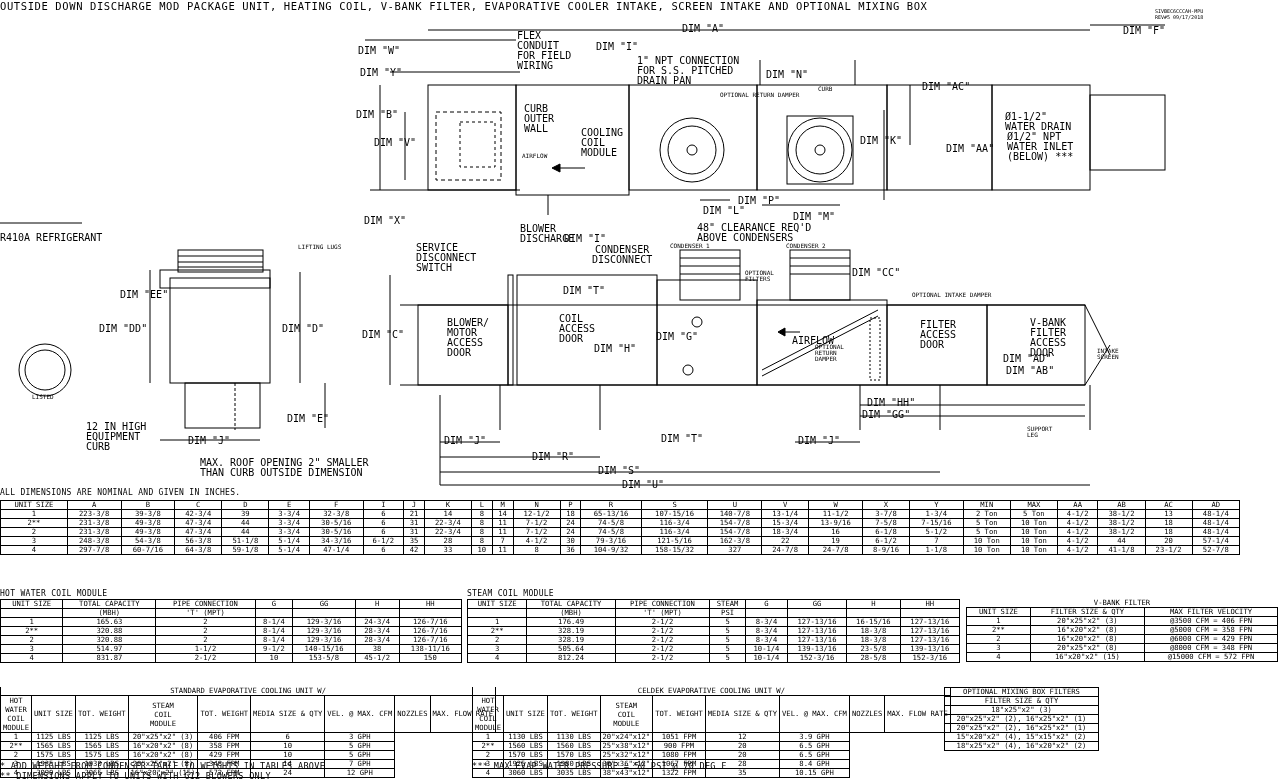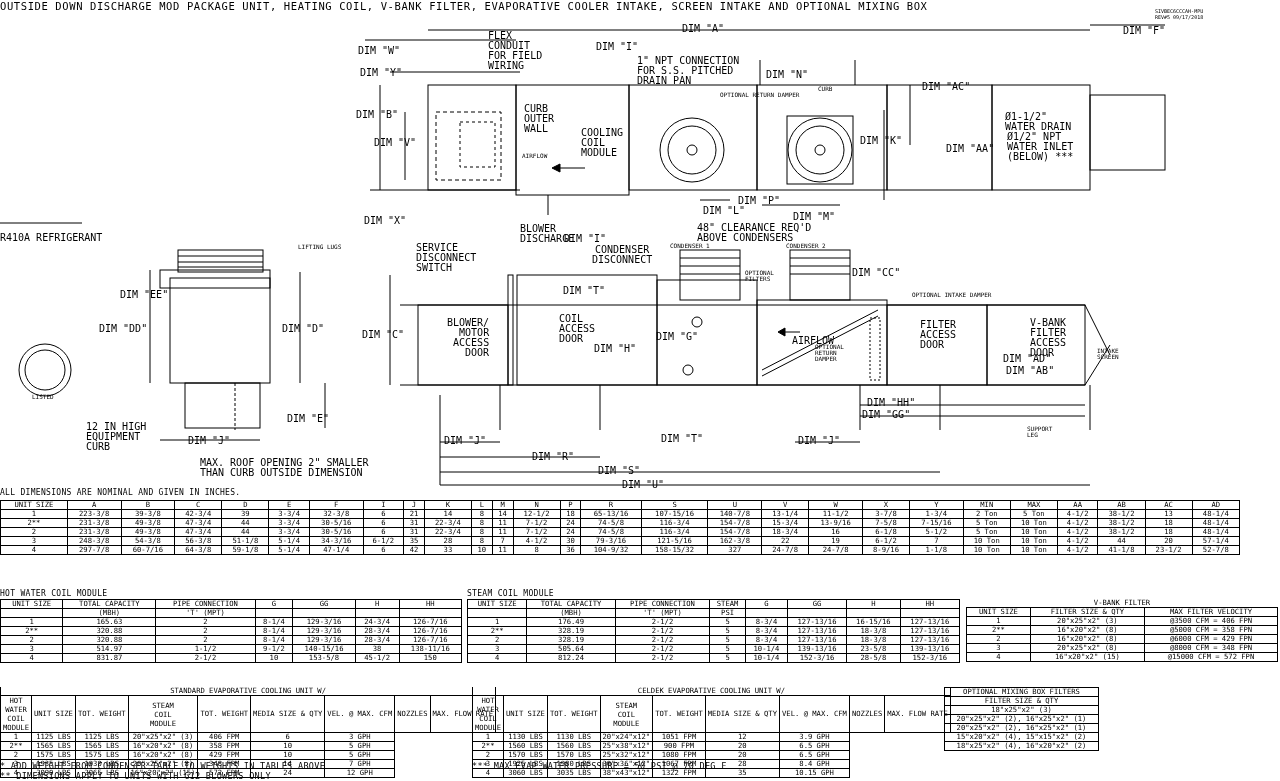--- a/index.html
+++ b/index.html
@@ -121,21 +121,21 @@
   </g>
 </svg>
 
 <div class="abs lbl" style="left:682px;top:24px;">DIM "A"</div>
 <div class="abs lbl" style="left:1123px;top:26px;">DIM "F"</div>
 <div class="abs lbl" style="left:358px;top:46px;">DIM "W"</div>
 <div class="abs lbl" style="left:360px;top:68px;">DIM "Y"</div>
 <div class="abs lbl" style="left:356px;top:110px;">DIM "B"</div>
 <div class="abs lbl" style="left:374px;top:138px;">DIM "V"</div>
 <div class="abs lbl" style="left:364px;top:216px;">DIM "X"</div>
-<div class="abs lbl" style="left:488px;top:31px;">FLEX
+<div class="abs lbl" style="left:517px;top:31px;">FLEX
 CONDUIT
 FOR FIELD
 WIRING</div>
 <div class="abs lbl" style="left:596px;top:42px;">DIM "I"</div>
 <div class="abs lbl" style="left:637px;top:56px;">1" NPT CONNECTION
 FOR S.S. PITCHED
 DRAIN PAN</div>
 <div class="abs lbl" style="left:524px;top:104px;">CURB
 OUTER
 WALL</div>
@@ -183,21 +183,21 @@
 <div class="abs lbl" style="left:592px;top:245px;text-align:center;">CONDENSER
 DISCONNECT</div>
 <div class="abs sm" style="left:670px;top:243px;">CONDENSER 1</div>
 <div class="abs sm" style="left:786px;top:243px;">CONDENSER 2</div>
 <div class="abs sm" style="left:745px;top:270px;">OPTIONAL
 FILTERS</div>
 <div class="abs sm" style="left:912px;top:292px;">OPTIONAL INTAKE DAMPER</div>
 <div class="abs lbl" style="left:852px;top:268px;">DIM "CC"</div>
 <div class="abs lbl" style="left:563px;top:286px;">DIM "T"</div>
 <div class="abs lbl" style="left:362px;top:330px;">DIM "C"</div>
-<div class="abs lbl" style="left:447px;top:318px;text-align:right;">BLOWER/
+<div class="abs lbl" style="left:447px;top:318px;">BLOWER/
 MOTOR
 ACCESS
 DOOR</div>
 <div class="abs lbl" style="left:559px;top:314px;">COIL
 ACCESS
 DOOR</div>
 <div class="abs lbl" style="left:594px;top:344px;">DIM "H"</div>
 <div class="abs lbl" style="left:656px;top:332px;">DIM "G"</div>
 <div class="abs lbl" style="left:792px;top:336px;">AIRFLOW</div>
 <div class="abs sm" style="left:815px;top:344px;">OPTIONAL

